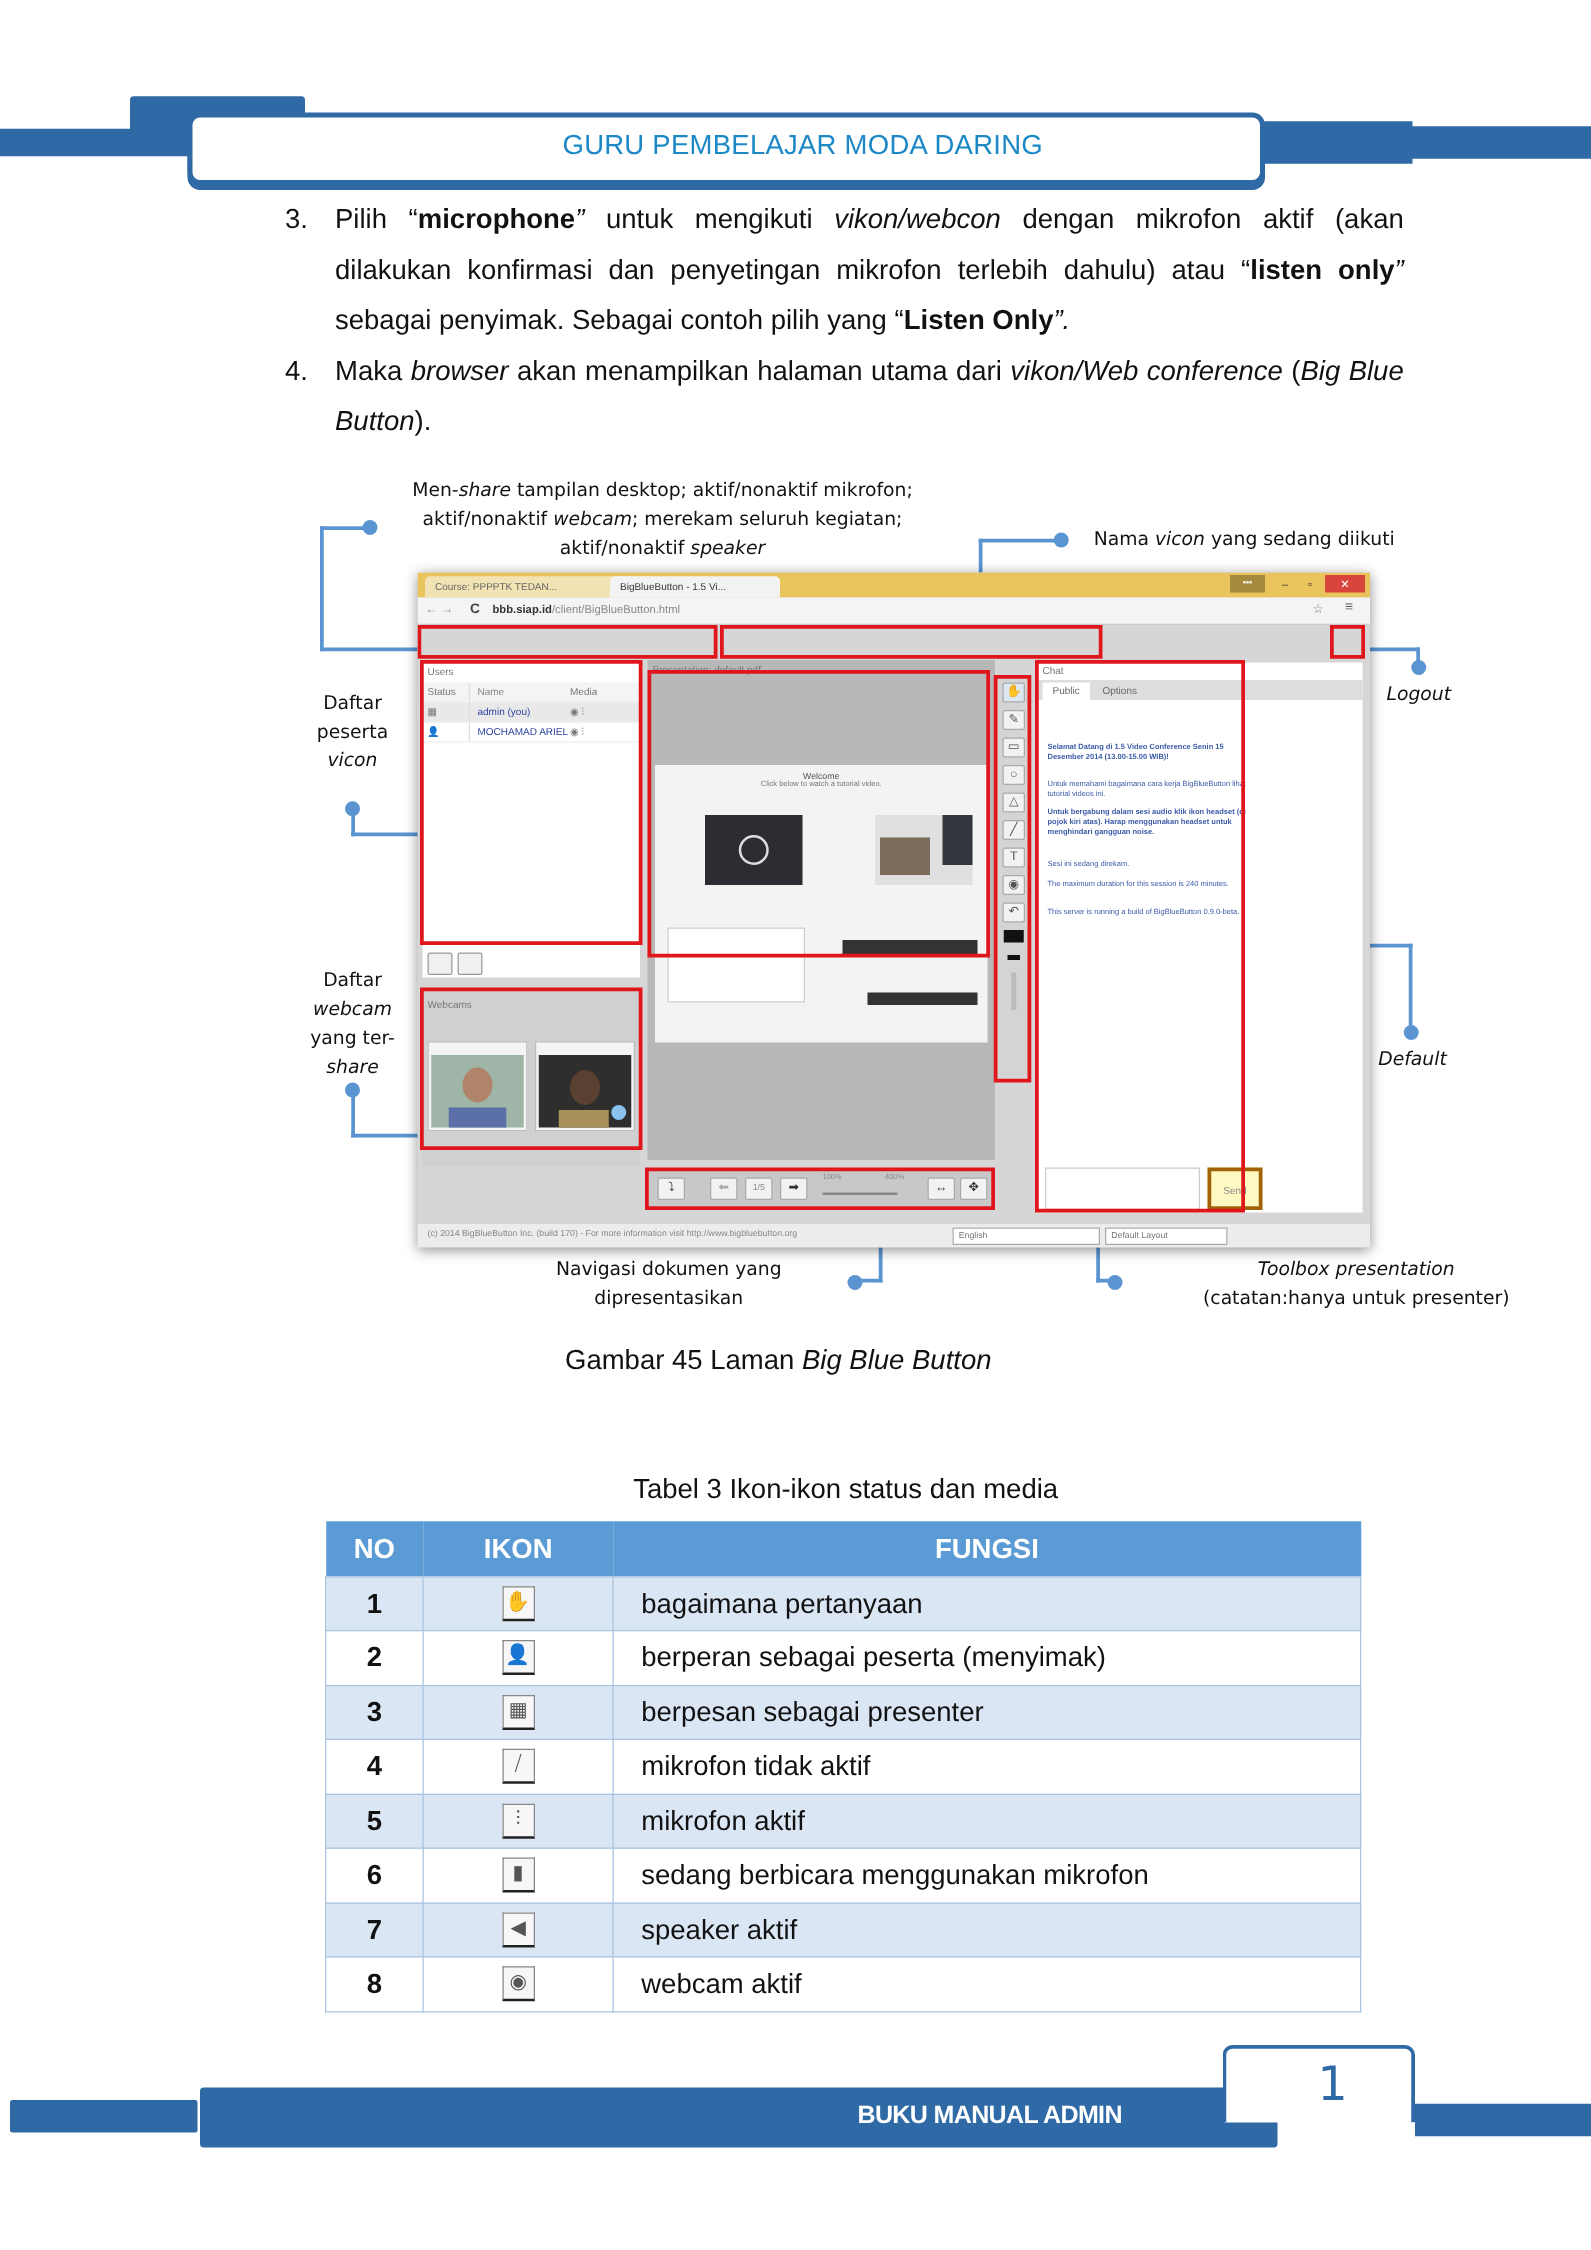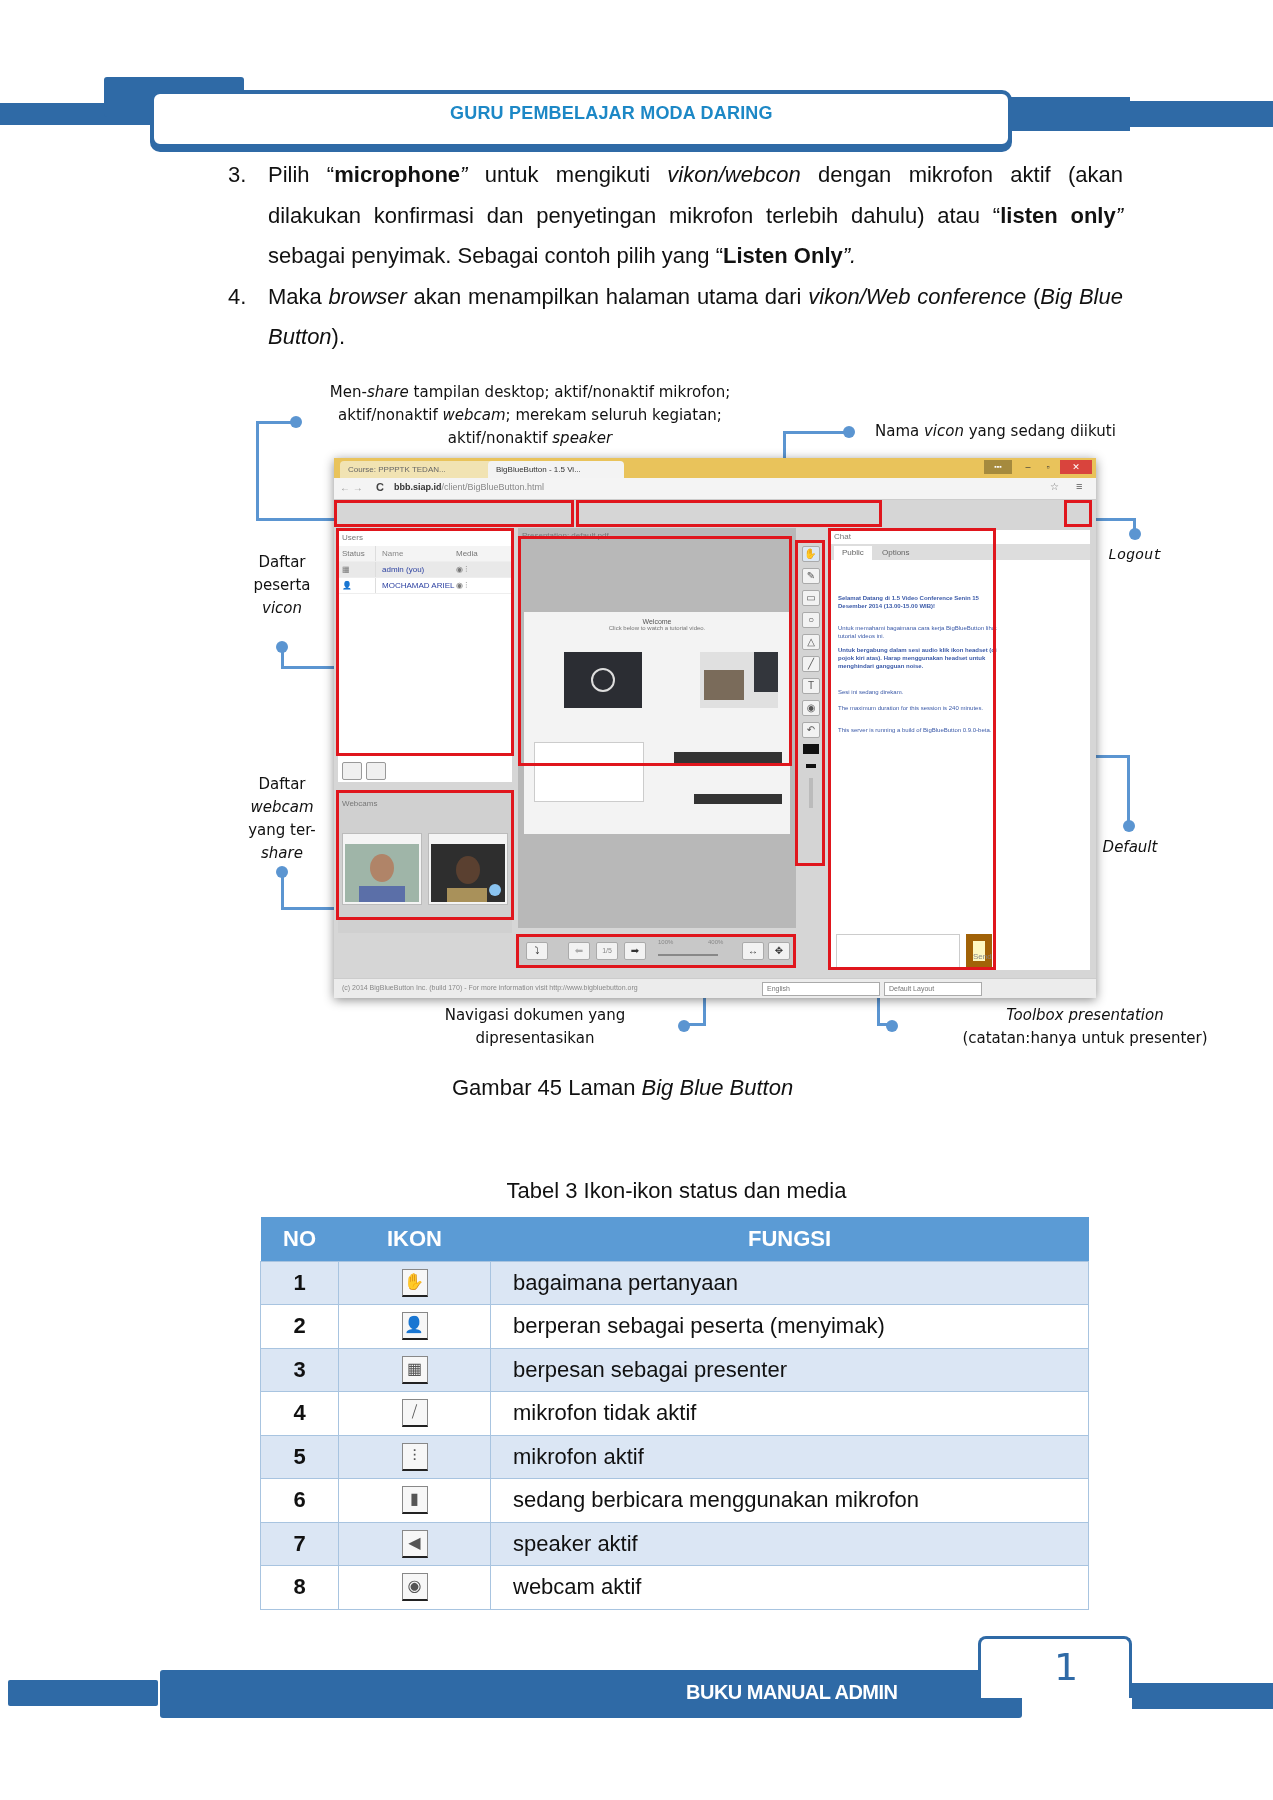--- a/index.html
+++ b/index.html
@@ -4,21 +4,21 @@
 <style>
   * { box-sizing: border-box; margin: 0; padding: 0; }
   html, body { width: 1273px; height: 1800px; background: #ffffff; overflow: hidden; }
   body { position: relative; font-family: "Liberation Sans", sans-serif; color: #111; }
 
   
   .hdr-bar-left { position: absolute; left: 0; top: 103px; width: 160px; height: 22px; background: #2f6aa6; }
   .hdr-tab { position: absolute; left: 104px; top: 77px; width: 140px; height: 40px; background: #2f6aa6; border-radius: 3px; }
   .hdr-box { position: absolute; left: 150px; top: 90px; width: 862px; height: 58px; background: #fff;
              border: 4px solid #2f6aa6; border-radius: 10px; box-shadow: 0 4px 0 #2f6aa6; }
-  .hdr-title { position: absolute; left: 450px; top: 103px; width: 520px; font-weight: bold; font-size: 18px;
+  .hdr-title { position: absolute; left: 450px; top: 103px; width: 520px; font-weight: normal; font-size: 22px;
                color: #1d88c6; letter-spacing: 0.2px; }
   .hdr-bar-right { position: absolute; left: 1012px; top: 101px; width: 261px; height: 26px; background: #2f6aa6; }
   .hdr-bar-right2 { position: absolute; left: 1010px; top: 97px; width: 120px; height: 34px; background: #2f6aa6; }
 
   
   .list { position: absolute; left: 228px; top: 155px; width: 895px; font-size: 22px; line-height: 40.5px; color: #111; }
   .li { position: relative; padding-left: 40px; text-align: justify; }
   .li .num { position: absolute; left: 0; top: 0; }
   .li b { font-weight: bold; }
   .li i { font-style: italic; }
@@ -137,21 +137,21 @@
   <div>peserta</div>
   <div><i>vicon</i></div>
 </div>
 <div class="dot" style="left:276px; top:641px;"></div>
 <div class="conn" style="left:281px; top:647px; width:56px; height:22px; border-left-width:3px; border-bottom-width:3px;"></div>
 
 <div class="fig-label" style="left:620px; top:563px; width:170px;">Area Presentasi</div>
 <div class="dot" style="left:698px; top:593px;"></div>
 <div class="conn" style="left:703px; top:600px; width:3px; height:18px; border-left-width:3px;"></div>
 
-<div class="fig-label" style="left:1100px; top:544px; width:70px;font-family:Liberation Mono, monospace;"><i>Logout</i></div>
+<div class="fig-label" style="left:1100px; top:544px; width:70px;"><i>Logout</i></div>
 <div class="conn" style="left:1095px; top:518px; width:41px; height:14px; border-top-width:3px; border-right-width:3px;"></div>
 <div class="dot" style="left:1129px; top:528px;"></div>
 
 <div class="fig-label" style="left:240px; top:773px; width:84px;">
   <div>Daftar</div>
   <div><i>webcam</i></div>
   <div>yang ter-</div>
   <div><i>share</i></div>
 </div>
 <div class="dot" style="left:276px; top:866px;"></div>
@@ -260,21 +260,21 @@
       <div class="chat-tab" style="left:4px; background:#fff;">Public</div>
       <div class="chat-tab" style="left:44px;">Options</div>
     </div>
     <div class="chat-msg" style="top:64px; font-weight:bold;">Selamat Datang di 1.5 Video Conference Senin 15 Desember 2014 (13.00-15.00 WIB)!</div>
     <div class="chat-msg" style="top:94px;">Untuk memahami bagaimana cara kerja BigBlueButton lihat tutorial videos ini.</div>
     <div class="chat-msg" style="top:116px; font-weight:bold;">Untuk bergabung dalam sesi audio klik ikon headset (di pojok kiri atas). Harap menggunakan headset untuk menghindari gangguan noise.</div>
     <div class="chat-msg" style="top:158px;">Sesi ini sedang direkam.</div>
     <div class="chat-msg" style="top:174px;">The maximum duration for this session is 240 minutes.</div>
     <div class="chat-msg" style="top:196px;">This server is running a build of BigBlueButton 0.9.0-beta.</div>
     <div style="position:absolute; left:6px; top:404px; width:124px; height:34px; border:1px solid #ccc; background:#fff;"></div>
-    <div style="position:absolute; left:136px; top:404px; width:26px; height:34px; border:7px solid #a16207; background:#fef9c3; font-size:8px; color:#888; text-align:center; line-height:32px;">Send</div>
+    <div style="position:absolute; left:136px; top:404px; width:44px; height:34px; border:3px solid #a16207; background:#fef9c3; font-size:8px; color:#888; text-align:center; line-height:32px;">Send</div>
   </div>
   <div class="redbox" style="left:494px; top:70px; width:168px; height:442px;"></div>
 
   <div class="webcams">
     <div class="panel-hdr" style="left:4px; top:6px;">Webcams</div>
     <div class="cam" style="left:4px;">
       <div style="position:absolute; left:2px; top:10px; width:74px; height:58px; background:#9fb5a8;">
           <div style="margin:10px auto; width:24px; height:28px; border-radius:50%; background:#b08468;"></div>
           <div style="position:absolute; bottom:0; left:14px; width:46px; height:16px; background:#5b6fa8;"></div>
         </div>

